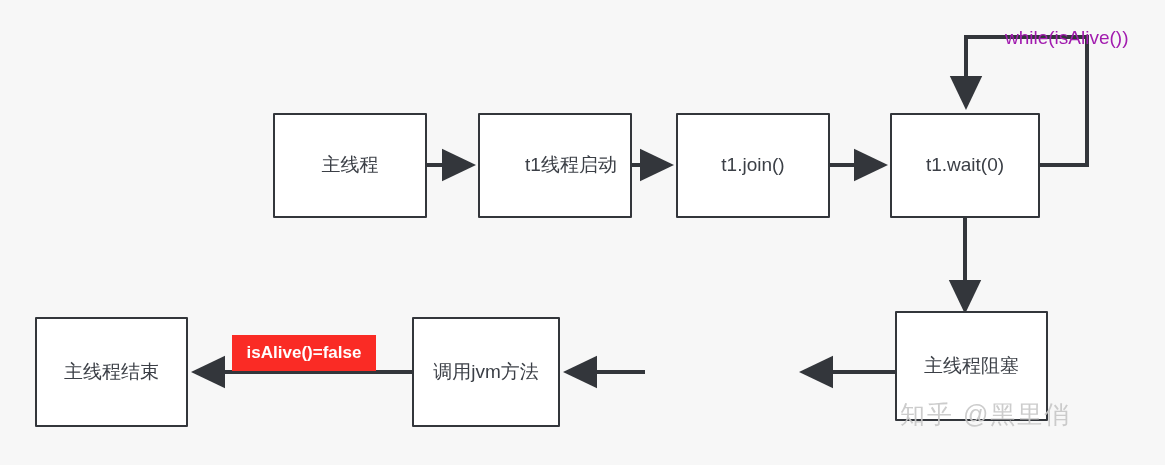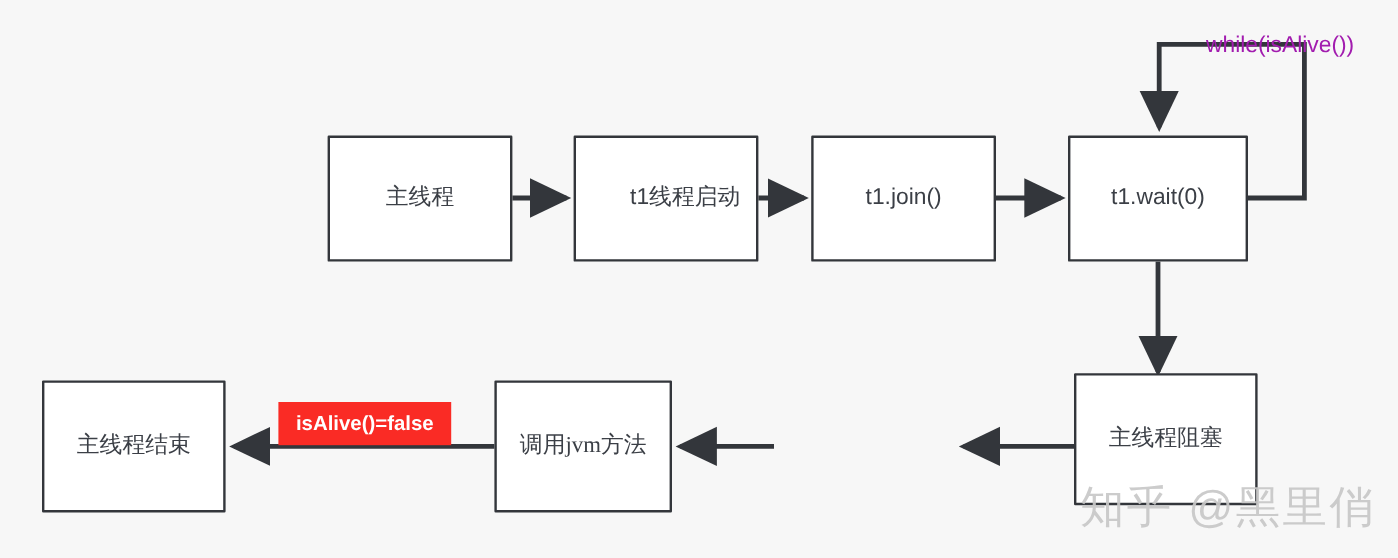--- a/index.html
+++ b/index.html
@@ -62,21 +62,21 @@
     color: #a21caf;
     font-size: 19px;
     line-height: 1.2;
     white-space: nowrap;
     z-index: 4;
     text-align: center;
   }
   .watermark {
     position: absolute;
     color: #c8c8c8;
-    font-size: 37px;
+    font-size: 25px;
     letter-spacing: 2px;
     white-space: nowrap;
     z-index: 5;
     opacity: 0.92;
   }
 </style>
 </head>
 <body>
 
 <div id="canvas">
@@ -135,21 +135,21 @@
 
   <div class="node" style="left:890px; top:113px; width:150px; height:105px;">
     <span>t1.wait(0)</span>
   </div>
 
   <div class="node" style="left:895px; top:311px; width:153px; height:110px;">
     <span>主线程阻塞</span>
   </div>
 
 
-  <div class="node" style="left:412px; top:317px; width:148px; height:110px;font-family:Liberation Serif, serif;">
+  <div class="node" style="left:412px; top:317px; width:148px; height:110px;">
     <span>调用jvm方法</span>
   </div>
 
   <div class="node" style="left:35px; top:317px; width:153px; height:110px;">
     <span>主线程结束</span>
   </div>
 
   <div class="redlabel" style="left:232px; top:322px; width:144px; height:36px;margin-top:13px;">
     <span>isAlive()=false</span>
   </div>

